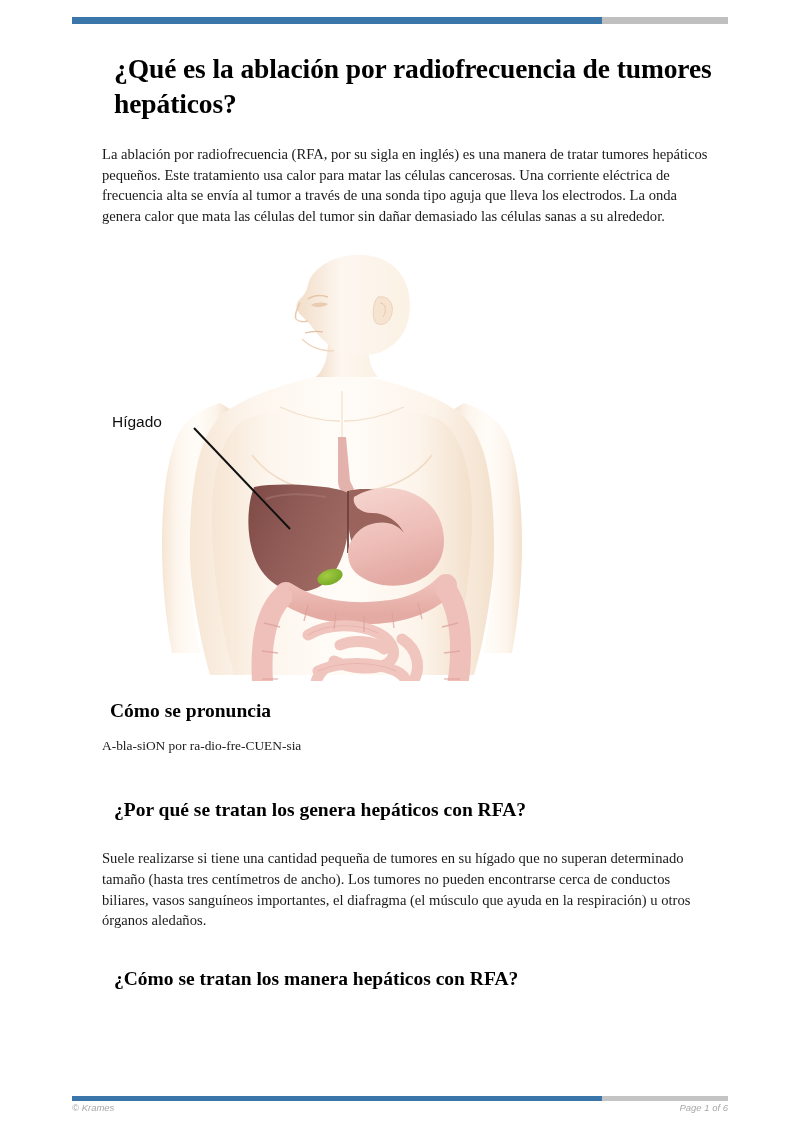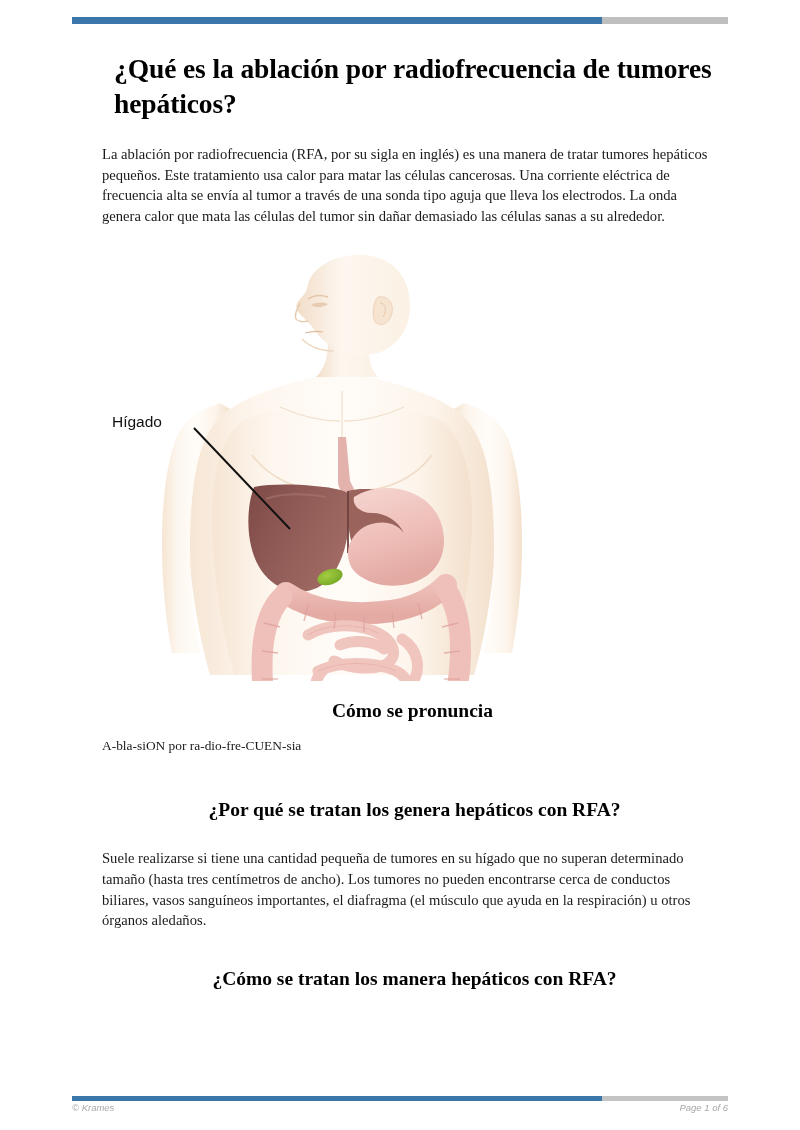--- a/index.html
+++ b/index.html
@@ -60,21 +60,20 @@
     text-align: left;
     color: #1a1a1a;
   }
 
   h2.section-head {
     font-size: 19.5px;
     font-weight: bold;
     margin: 0 0 14px 12px;
     color: #000;
     line-height: 1.25;
-    text-align: center;
   }
   h2.section-head.indented {
     margin-left: 8px;
   }
 
   p.pronunciation {
     font-size: 13.4px;
     line-height: 1.4;
     margin: 0 0 42px 0;
     color: #1a1a1a;

